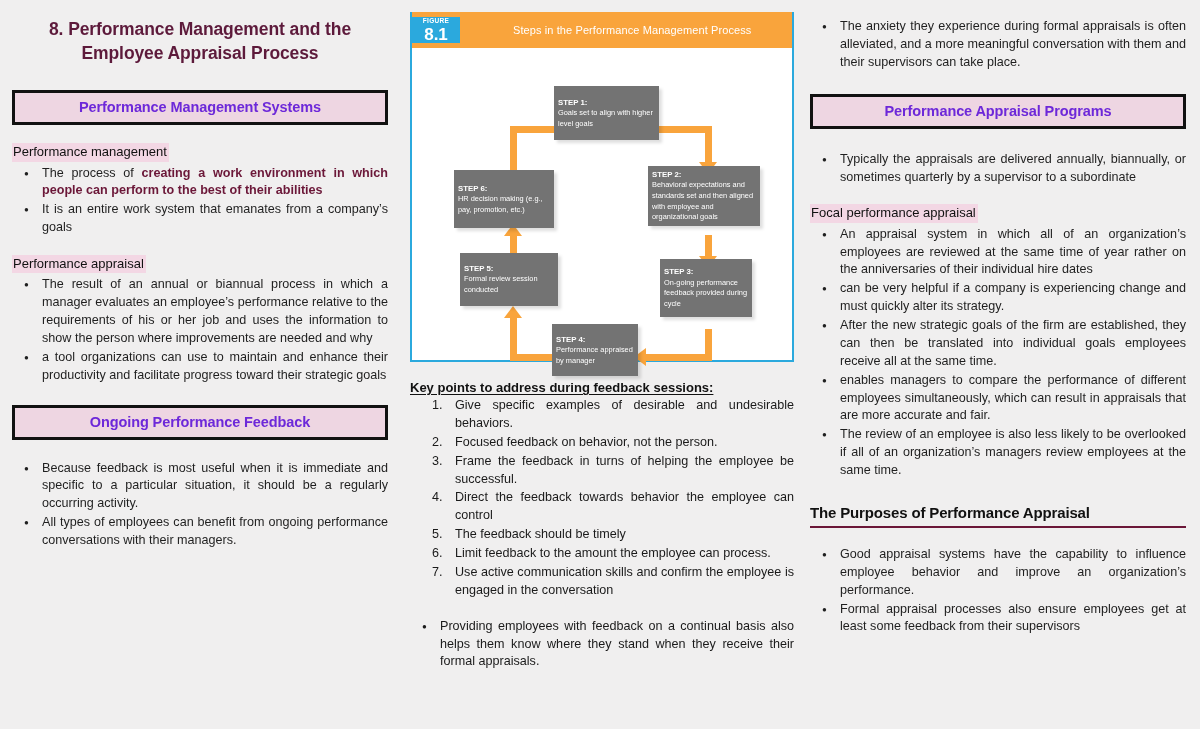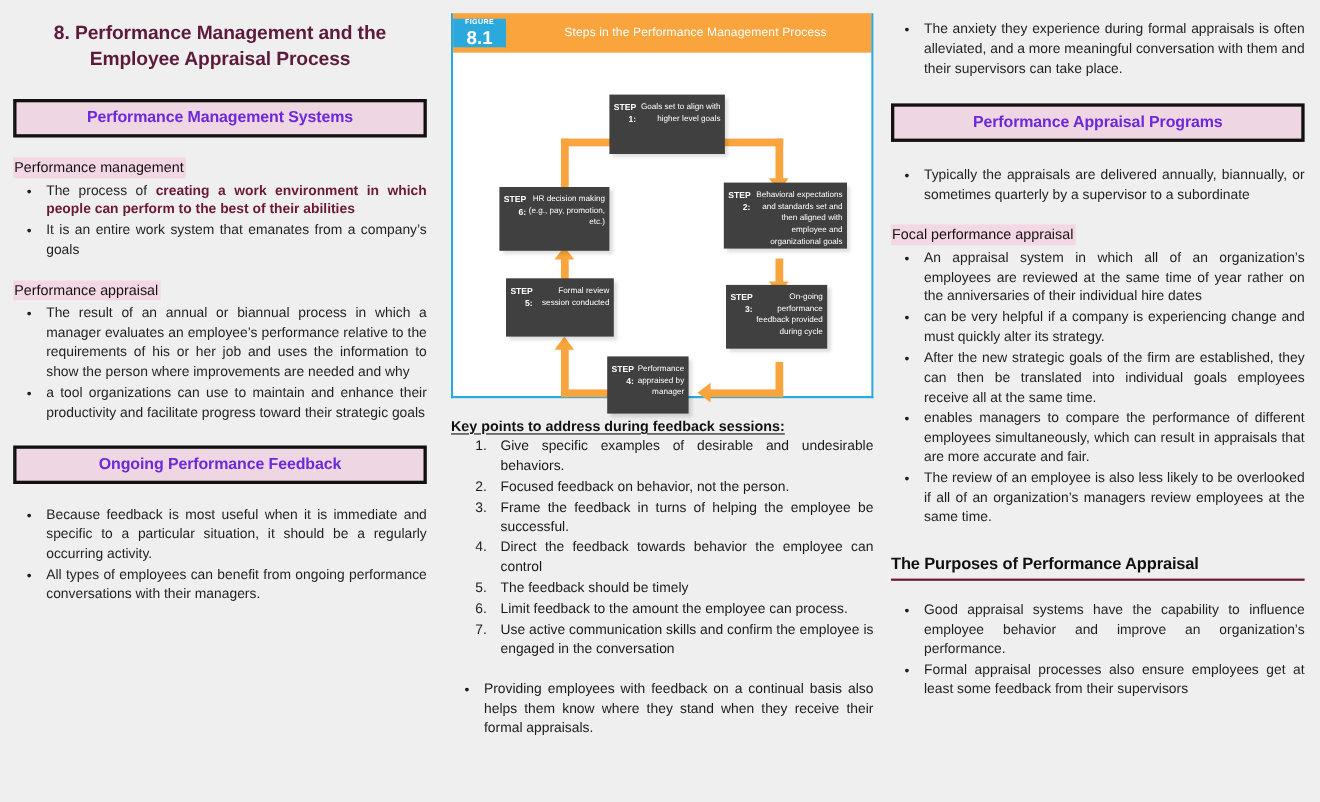--- a/index.html
+++ b/index.html
@@ -208,29 +208,29 @@
   }
 
   .fig-canvas {
     position: relative;
     height: 312px;
     background: #ffffff;
   }
 
   .step {
     position: absolute;
-    background: #404040;
+    background: #737373;
     color: #ffffff;
-    text-align: right;
+    text-align: left;
     font-size: 7.4px;
     line-height: 1.45;
     padding: 6px 4px;
     box-shadow: 3px 3px 3px rgba(0,0,0,0.13);
     display: flex;
-    flex-direction: row;
+    flex-direction: column;
     justify-content: center;
   }
   .step b { font-size: 7.8px; font-weight: bold; display:block; }
 
   .arrow {
     position: absolute;
     background: #f9a43c;
   }
   .arrowhead { position: absolute; width: 0; height: 0; }
   .ah-down  { border-left: 9px solid transparent; border-right: 9px solid transparent; border-top: 12px solid #f9a43c; }
@@ -304,31 +304,31 @@
 
         <div class="arrow" style="left:98px; top:78px; width:7px; height:44px;"></div>
         <div class="arrow" style="left:98px; top:78px; width:62px; height:7px;"></div>
         <div class="arrowhead ah-right" style="left:156px; top:72px;"></div>
 
         <div class="step" style="left:142px; top:38px; width:105px; height:54px;">
           <b>STEP 1:</b>
           <span>Goals set to align with higher level goals</span>
         </div>
 
-        <div class="step" style="left:246px; top:118px; width:112px; height:60px;">
+        <div class="step" style="left:236px; top:118px; width:112px; height:60px;">
           <b>STEP 2:</b>
           <span>Behavioral expectations and standards set and then aligned with employee and organizational goals</span>
         </div>
 
         <div class="step" style="left:248px; top:211px; width:92px; height:58px;">
           <b>STEP 3:</b>
           <span>On-going performance feedback provided during cycle</span>
         </div>
 
-        <div class="step" style="left:140px; top:276px; width:74px; height:52px;">
+        <div class="step" style="left:140px; top:276px; width:86px; height:52px;">
           <b>STEP 4:</b>
           <span>Performance appraised by manager</span>
         </div>
 
         <div class="step" style="left:48px; top:205px; width:98px; height:53px;">
           <b>STEP 5:</b>
           <span>Formal review session conducted</span>
         </div>
 
         <div class="step" style="left:42px; top:122px; width:100px; height:58px;">

